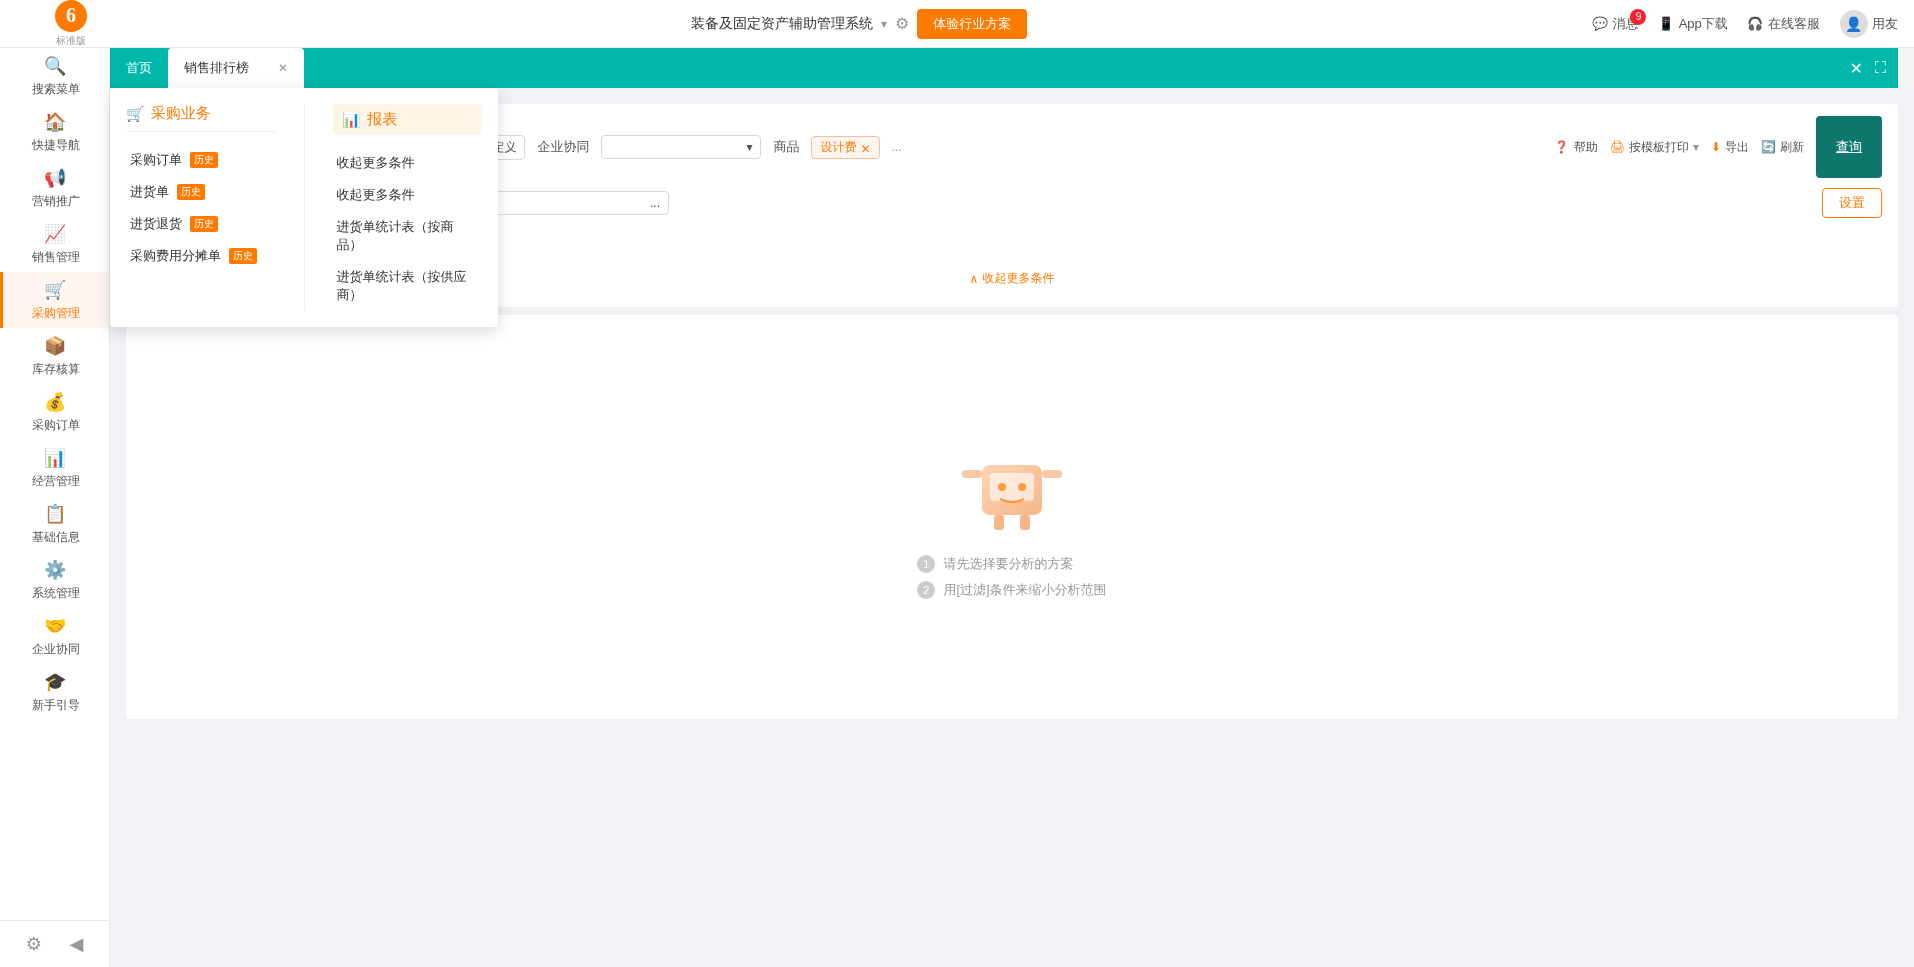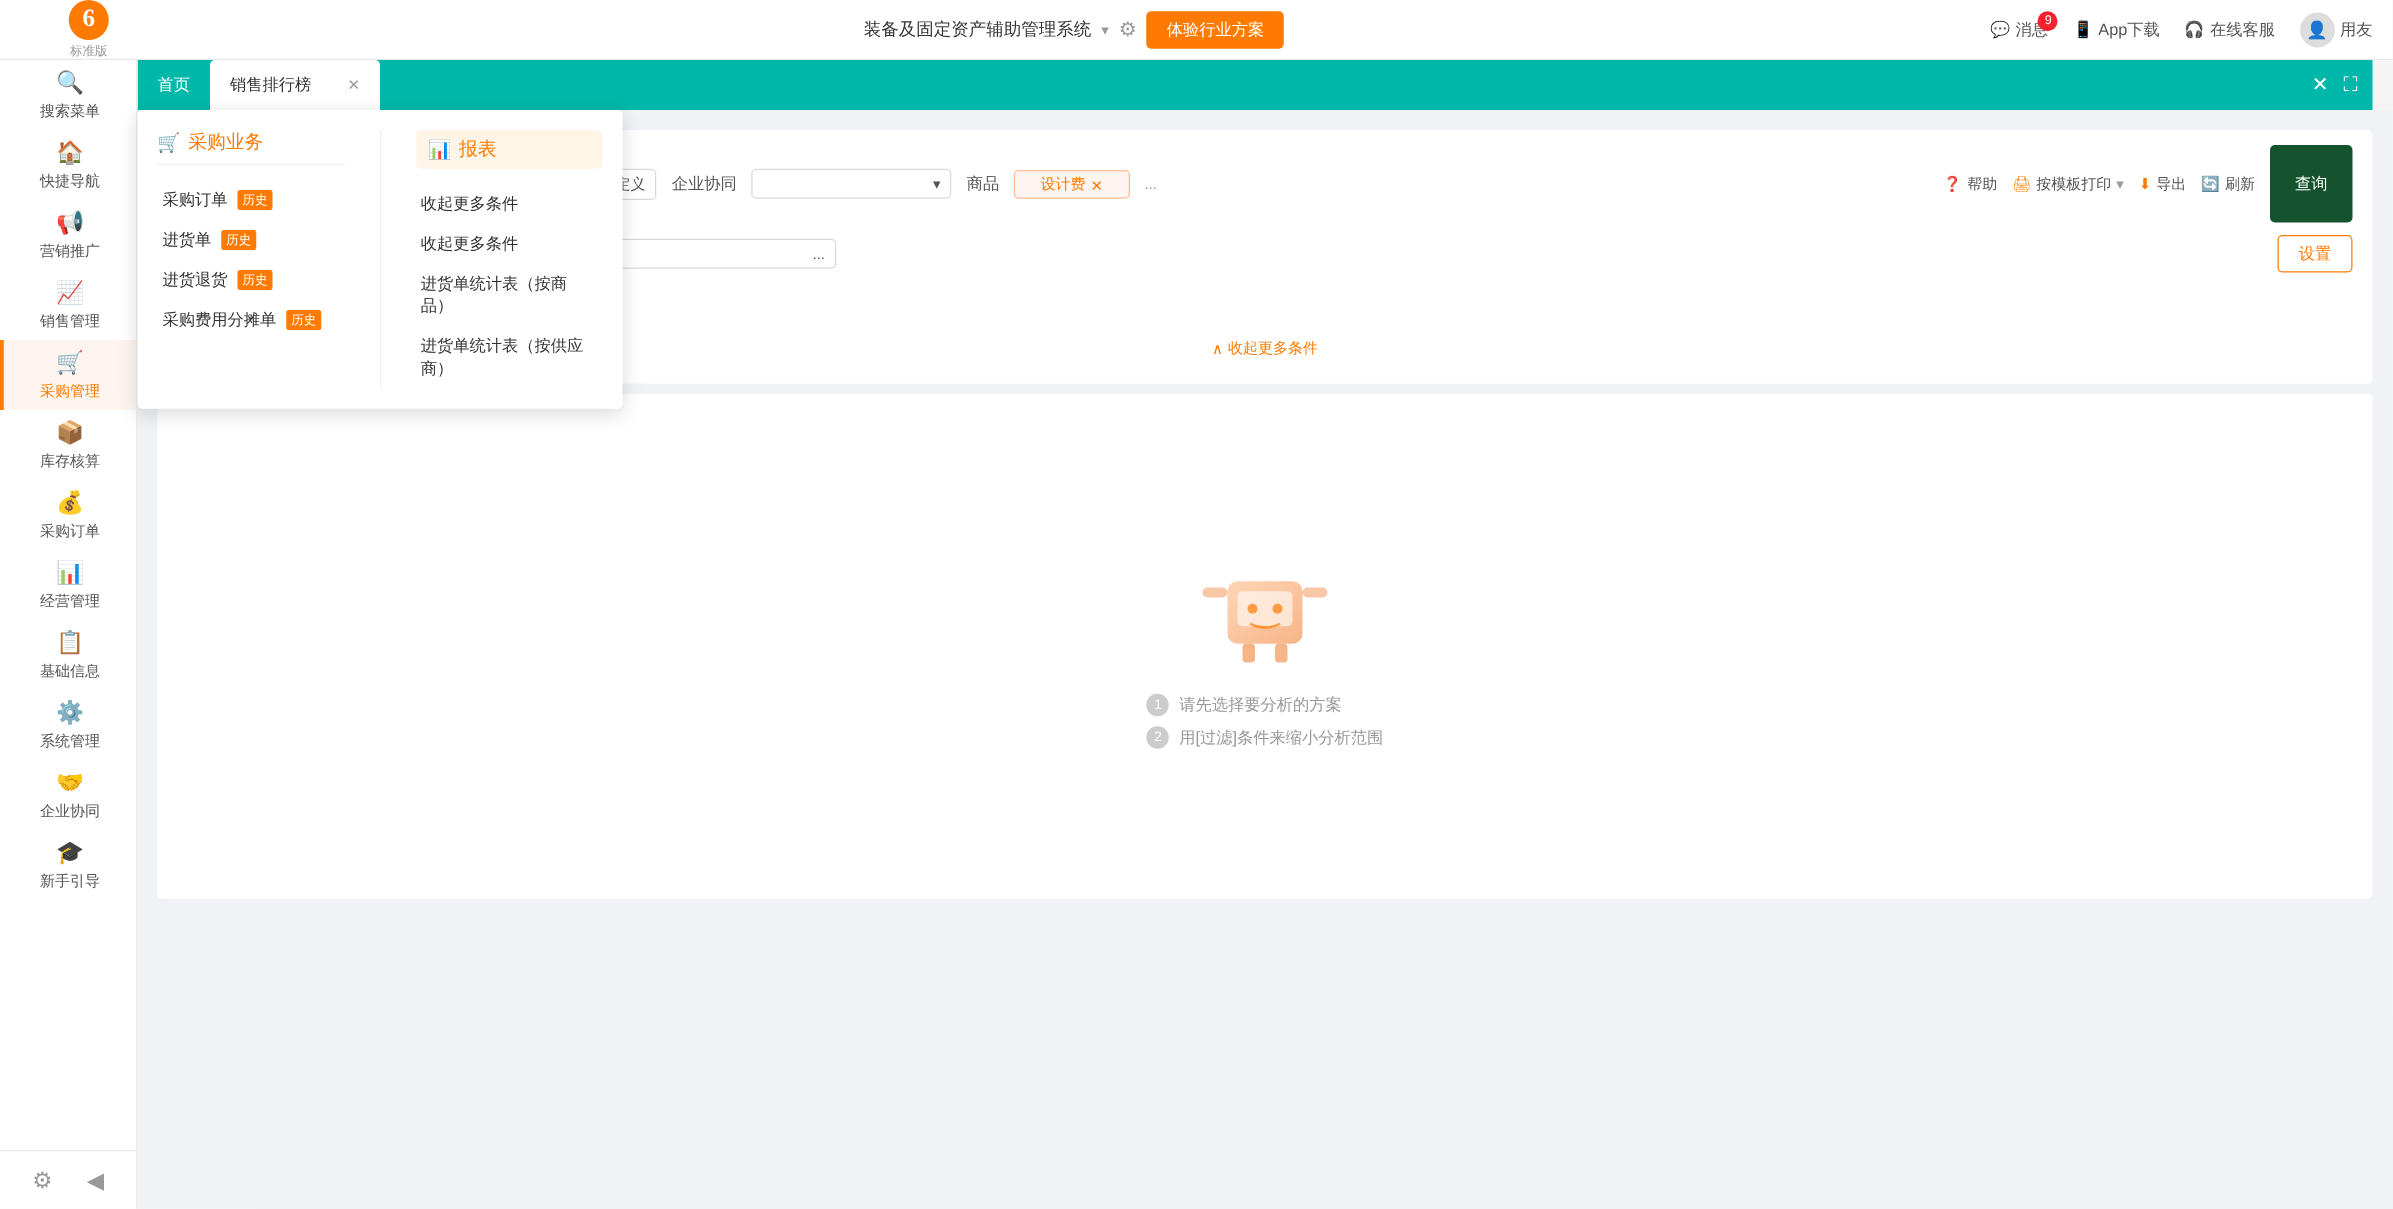--- a/index.html
+++ b/index.html
@@ -278,21 +278,21 @@
       cursor: pointer;
       justify-content: space-between;
     }
     .filter-dropdown span { font-size: 12px; color: #555; }
     .filter-tag {
       display: flex;
       align-items: flex-end;
       background: #fff5f0;
       border: 1px solid #ffbb96;
       border-radius: 4px;
-      padding: 2px 20px;
+      padding: 2px 8px;
       font-size: 12px;
       color: #ff7a00;
       gap: 4px;
     }
     .filter-tag .close { cursor: pointer; }
     .more-btn {
       font-size: 12px;
       color: #999;
       cursor: pointer;
     }
@@ -305,27 +305,28 @@
     .toolbar-btn {
       display: flex;
       align-items: center;
       gap: 4px;
       font-size: 12px;
       color: #555;
       cursor: pointer;
     }
     .toolbar-btn .icon { color: #ff7a00; }
     .query-btn {
-      background: #14532d;
+      background: #0f766e;
       color: white;
       border: none;
       padding: 22px 20px;
       border-radius: 4px;
       cursor: pointer;
       font-size: 13px;
+      text-decoration: underline;
     }
     .setting-btn {
       background: #fff;
       color: #ff7a00;
       border: 1px solid #ff7a00;
       padding: 5px 16px;
       border-radius: 4px;
       cursor: pointer;
       font-size: 13px;
     }

